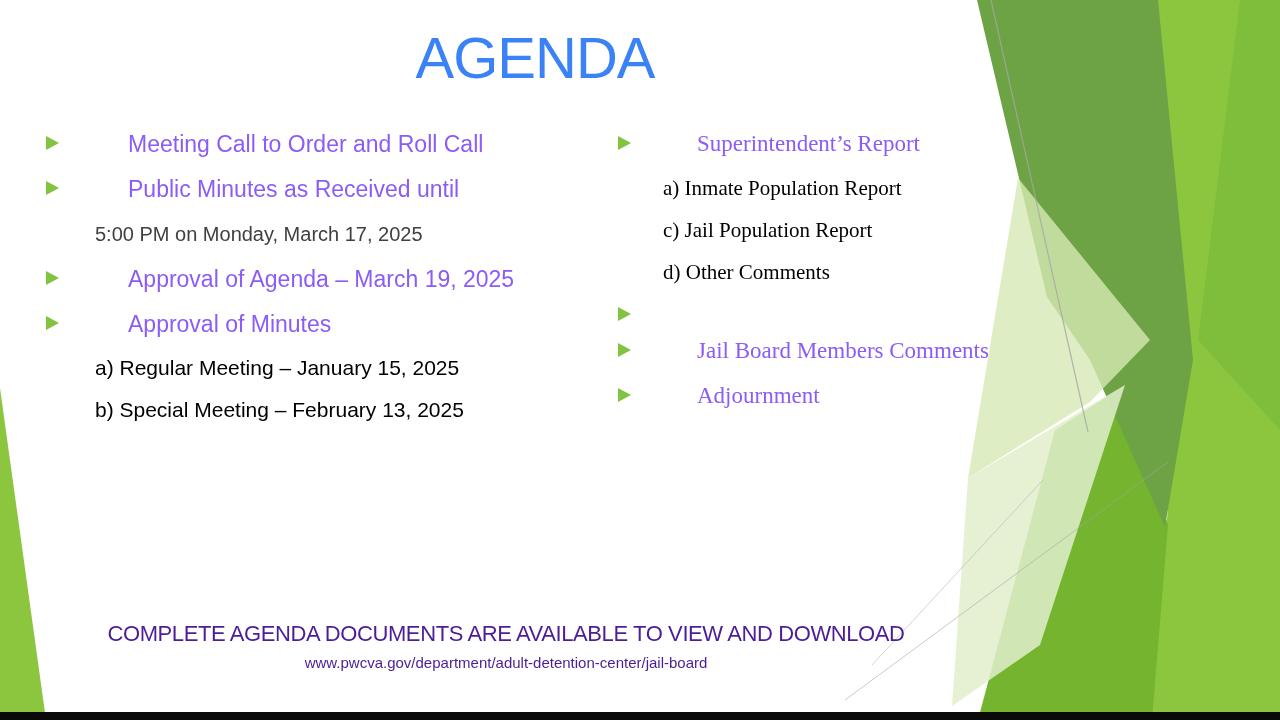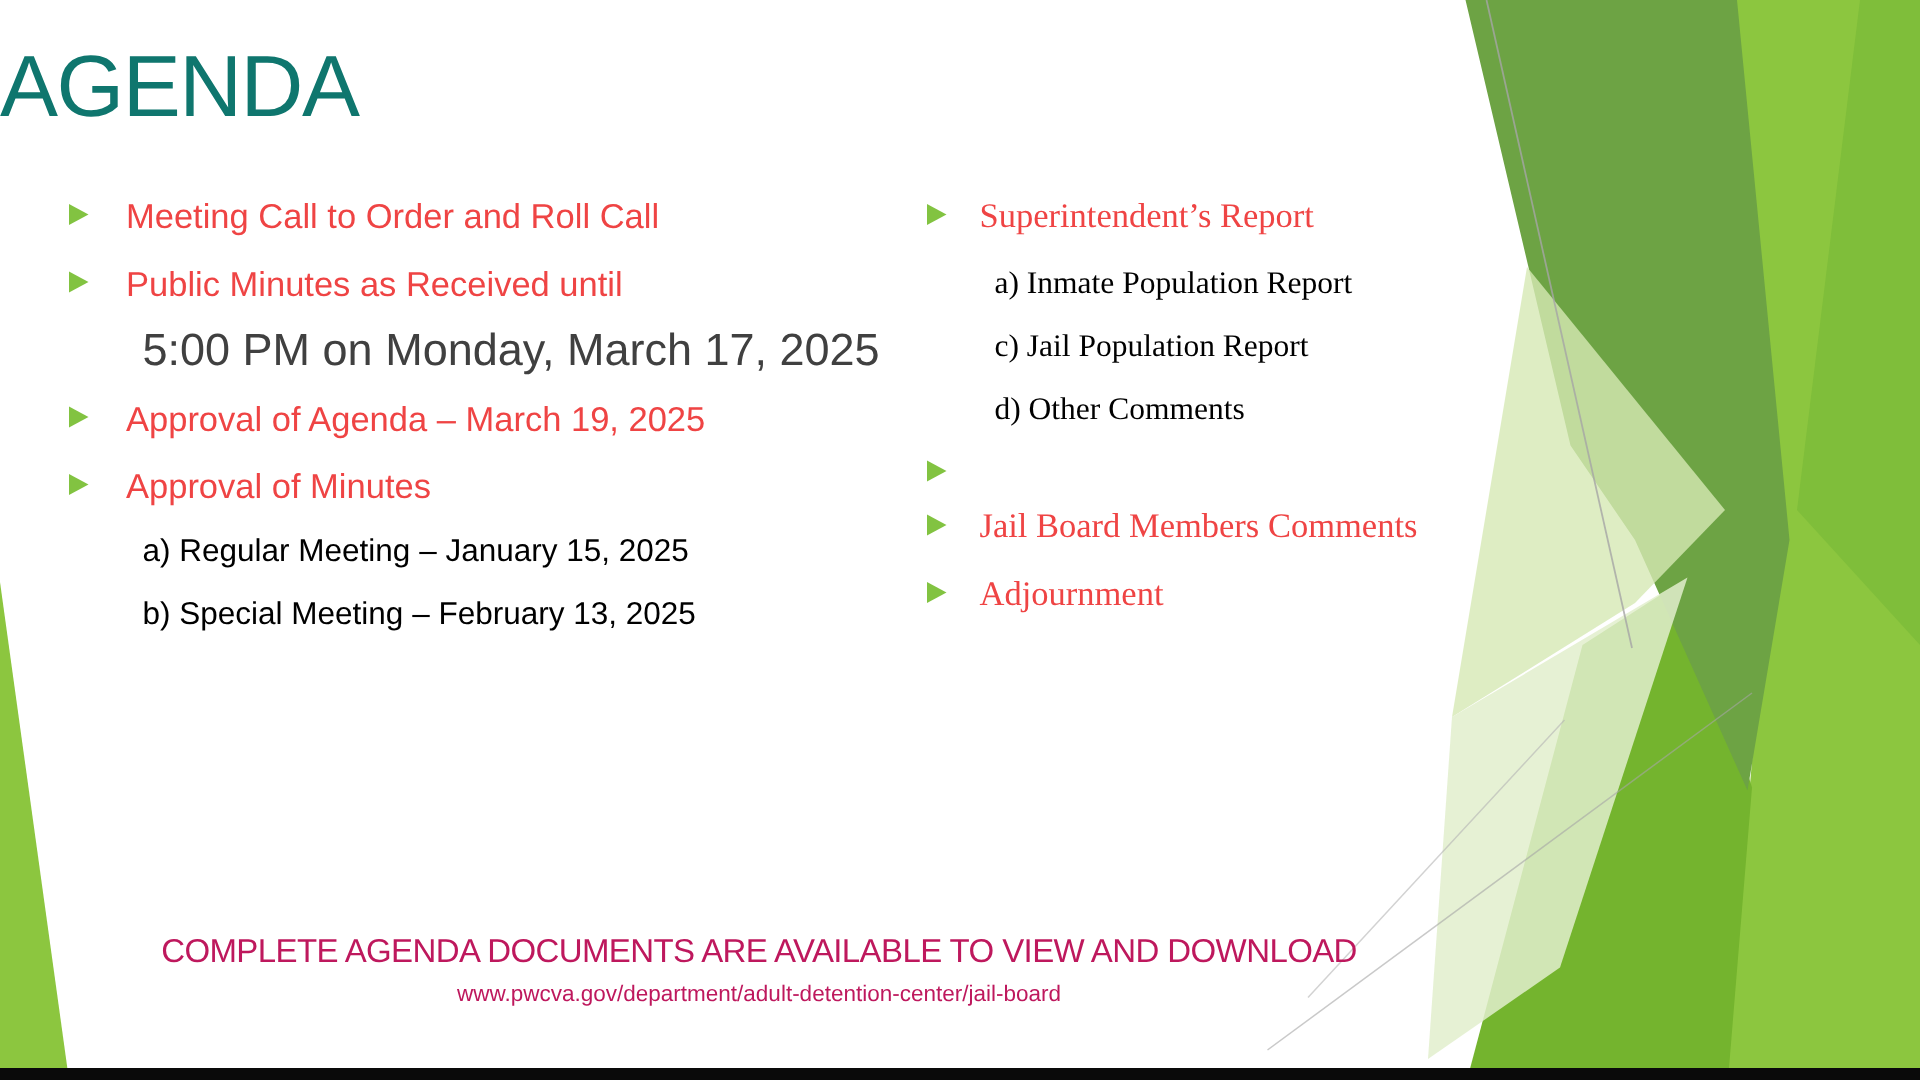--- a/index.html
+++ b/index.html
@@ -6,42 +6,42 @@
   .stage{
     position:relative;width:1280px;height:720px;background:#ffffff;
     overflow:hidden;font-family:"Liberation Sans", sans-serif;
   }
   
   .decor{position:absolute;left:0;top:0;width:1280px;height:720px;}
   
   .letterbox-bottom{position:absolute;left:0;bottom:0;width:1280px;height:8px;background:#0a0a0a;}
   
   .title{
-    position:absolute;left:0;top:24px;width:1070px;text-align:left;
-    font-size:58px;letter-spacing:-1px;color:#0f766e;font-weight:400;
+    position:absolute;left:0;top:24px;width:1070px;text-align:center;
+    font-size:58px;letter-spacing:-1px;color:#3b82f6;font-weight:400;
   }
   
   .col{position:absolute;top:129px;}
   .col-left{left:46px;width:560px;}
   .col-right{left:618px;width:430px;font-family:Liberation Serif, serif;}
-  .row{display:flex;align-items:flex-start;color:#ef4444;font-size:23px;line-height:30px;margin-bottom:15px;}
+  .row{display:flex;align-items:flex-start;color:#8b5cf6;font-size:23px;line-height:30px;margin-bottom:15px;gap:44px;}
   .bullet-box{flex:0 0 38px;padding-top:7px;}
   .col-right .bullet-box{flex:0 0 35px;}
   .tri{
     width:0;height:0;display:block;
     border-top:7px solid transparent;border-bottom:7px solid transparent;
     border-left:13px solid #82c341;
   }
-  .cont{padding-left:49px;color:#404040;font-size:30px;line-height:30px;margin-bottom:15px;}
+  .cont{padding-left:49px;color:#404040;font-size:20px;line-height:30px;margin-bottom:15px;}
   .sub{padding-left:49px;color:#000000;font-size:21px;line-height:28px;margin-bottom:14px;}
   .col-right .sub{padding-left:45px;}
   
   .footer{
     position:absolute;left:0;top:619px;width:1012px;text-align:center;
-    color:#be185d;
+    color:#4c1d95;
   }
   .footer .line1{font-size:22px;line-height:29px;letter-spacing:-0.4px;}
   .footer .line2{font-size:15px;line-height:29px;}
 </style>
 </head>
 <body>
 
 <div class="stage">
 
   <svg class="decor" viewBox="0 0 1280 720" aria-hidden="true">

